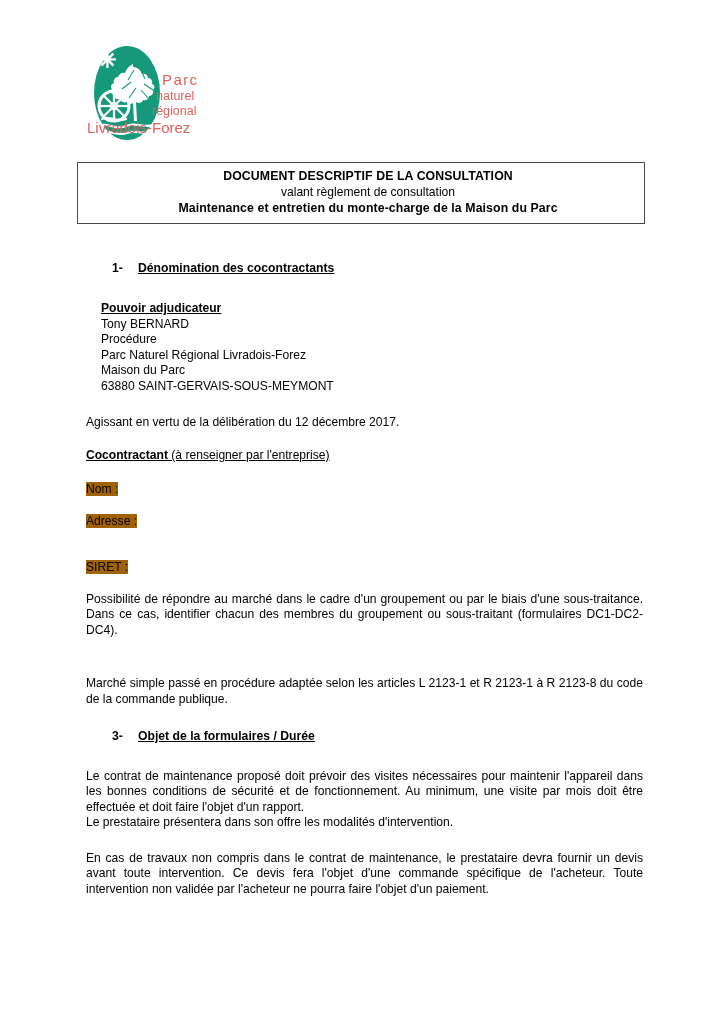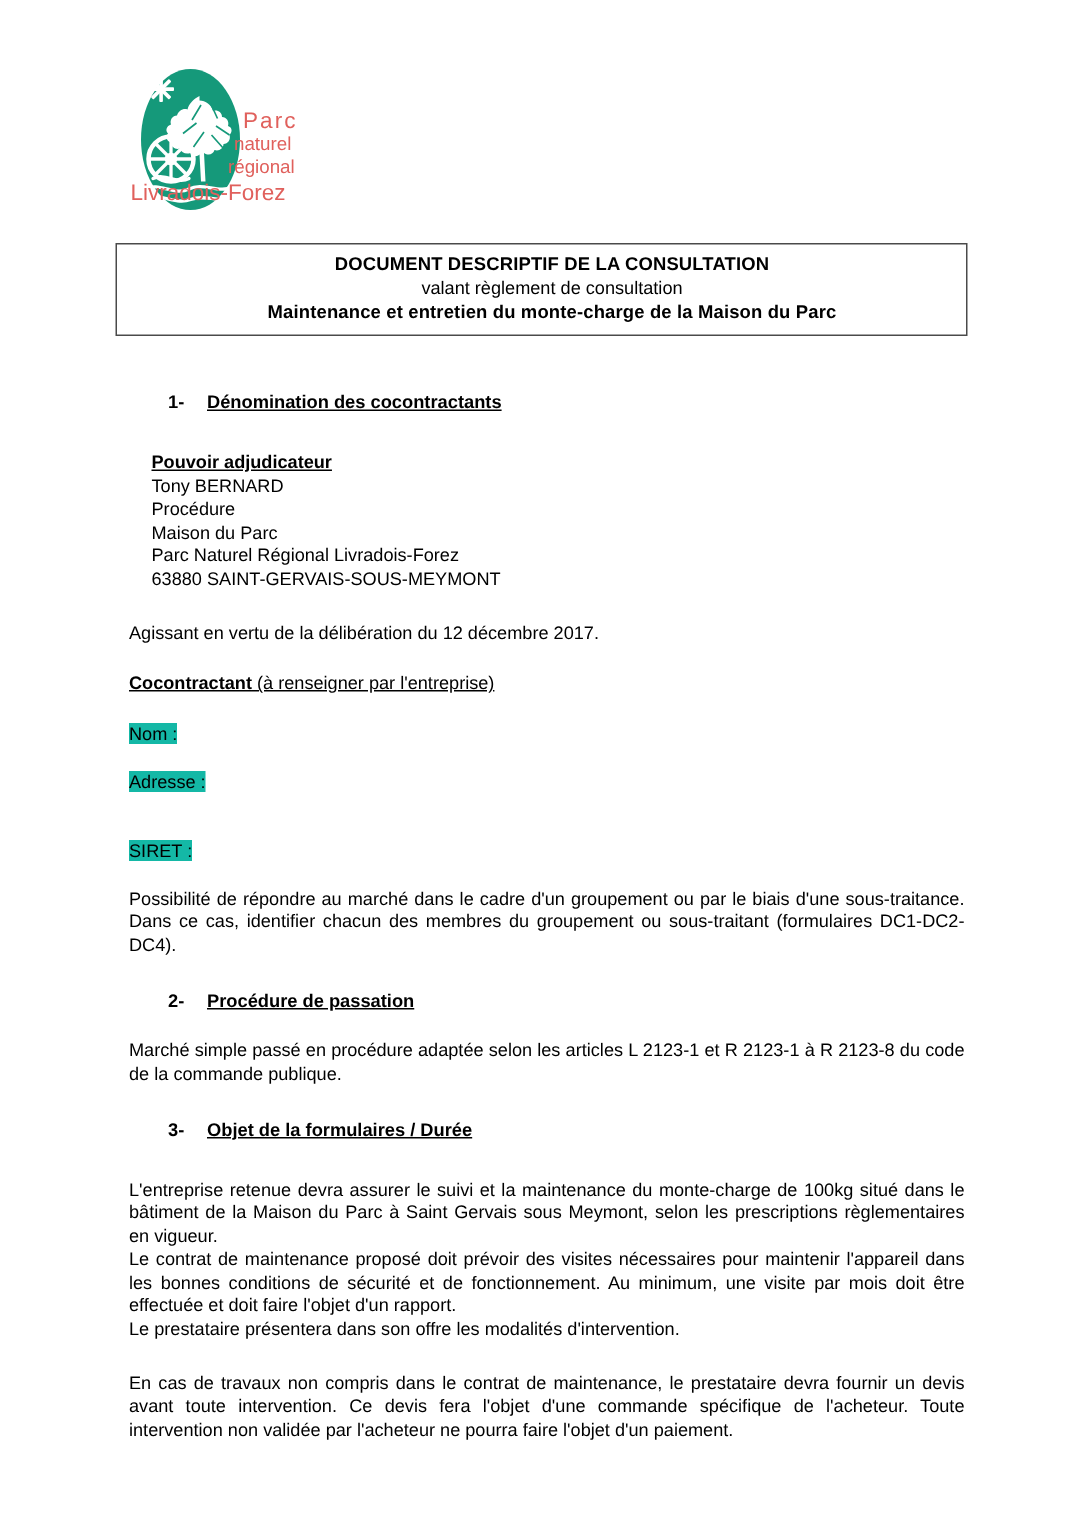--- a/index.html
+++ b/index.html
@@ -103,21 +103,21 @@
   .bold-ul {
     font-weight: bold;
     text-decoration: underline;
   }
   .reg-ul {
     font-weight: normal;
     text-decoration: underline;
   }
 
   .hl {
-    background: #14b8a6;
+    background: #a16207;
   }
   .sp-16 { height: 16px; }
   .sp-17 { height: 17px; }
   .sp-18 { height: 18px; }
   .sp-20 { height: 20px; }
   .sp-21 { height: 21px; }
   .sp-24 { height: 24px; }
   .sp-30 { height: 30px; }
 </style>
 </head>
@@ -185,22 +185,22 @@
       <span class="num">1-</span><span class="ttl">Dénomination des cocontractants</span>
     </div>
 
     <div class="sp-24"></div>
 
     <p class="body nojust tight">
       <span class="bold-ul">Pouvoir adjudicateur</span>
     </p>
     <p class="body nojust tight">Tony BERNARD</p>
     <p class="body nojust tight">Procédure</p>
+    <p class="body nojust tight">Parc Naturel Régional Livradois-Forez</p>
     <p class="body nojust tight">Maison du Parc</p>
-    <p class="body nojust tight">Parc Naturel Régional Livradois-Forez</p>
     <p class="body nojust tight">63880 SAINT-GERVAIS-SOUS-MEYMONT</p>
 
     <div class="sp-20"></div>
 
     <p class="body nojust">Agissant en vertu de la délibération du 12 décembre 2017.</p>
 
     <div class="sp-18"></div>
 
     <p class="body nojust">
       <span class="bold-ul">Cocontractant</span><span class="reg-ul"> (à renseigner par l'entreprise)</span>
@@ -223,37 +223,33 @@
     <p class="body nojust">
       <span class="hl">SIRET :</span>
     </p>
 
     <div class="sp-16"></div>
 
     <p class="body">Possibilité de répondre au marché dans le cadre d'un groupement ou par le biais d'une sous-traitance. Dans ce cas, identifier chacun des membres du groupement ou sous-traitant (formulaires DC1-DC2-DC4).</p>
 
     <div class="sp-21"></div>
 
-    <div class="sect-head">
-      <span class="num">2-</span><span class="ttl">Procédure de passation</span>
-    </div>
 
     <div class="sp-17"></div>
 
     <p class="body">Marché simple passé en procédure adaptée selon les articles L 2123-1 et R 2123-1 à R 2123-8 du code de la commande publique.</p>
 
     <div class="sp-20"></div>
 
     <div class="sect-head">
       <span class="num">3-</span><span class="ttl">Objet de la formulaires / Durée</span>
     </div>
 
     <div class="sp-24"></div>
 
-    <p class="body">L'entreprise retenue devra assurer le suivi et la maintenance du monte-charge de 100kg situé dans le bâtiment de la Maison du Parc à Saint Gervais sous Meymont, selon les prescriptions règlementaires en vigueur.</p>
     <p class="body">Le contrat de maintenance proposé doit prévoir des visites nécessaires pour maintenir l'appareil dans les bonnes conditions de sécurité et de fonctionnement. Au minimum, une visite par mois doit être effectuée et doit faire l'objet d'un rapport.</p>
     <p class="body nojust">Le prestataire présentera dans son offre les modalités d'intervention.</p>
 
     <div class="sp-20"></div>
 
     <p class="body">En cas de travaux non compris dans le contrat de maintenance, le prestataire devra fournir un devis avant toute intervention. Ce devis fera l'objet d'une commande spécifique de l'acheteur. Toute intervention non validée par l'acheteur ne pourra faire l'objet d'un paiement.</p>
 
   </div>
 </div>
 

